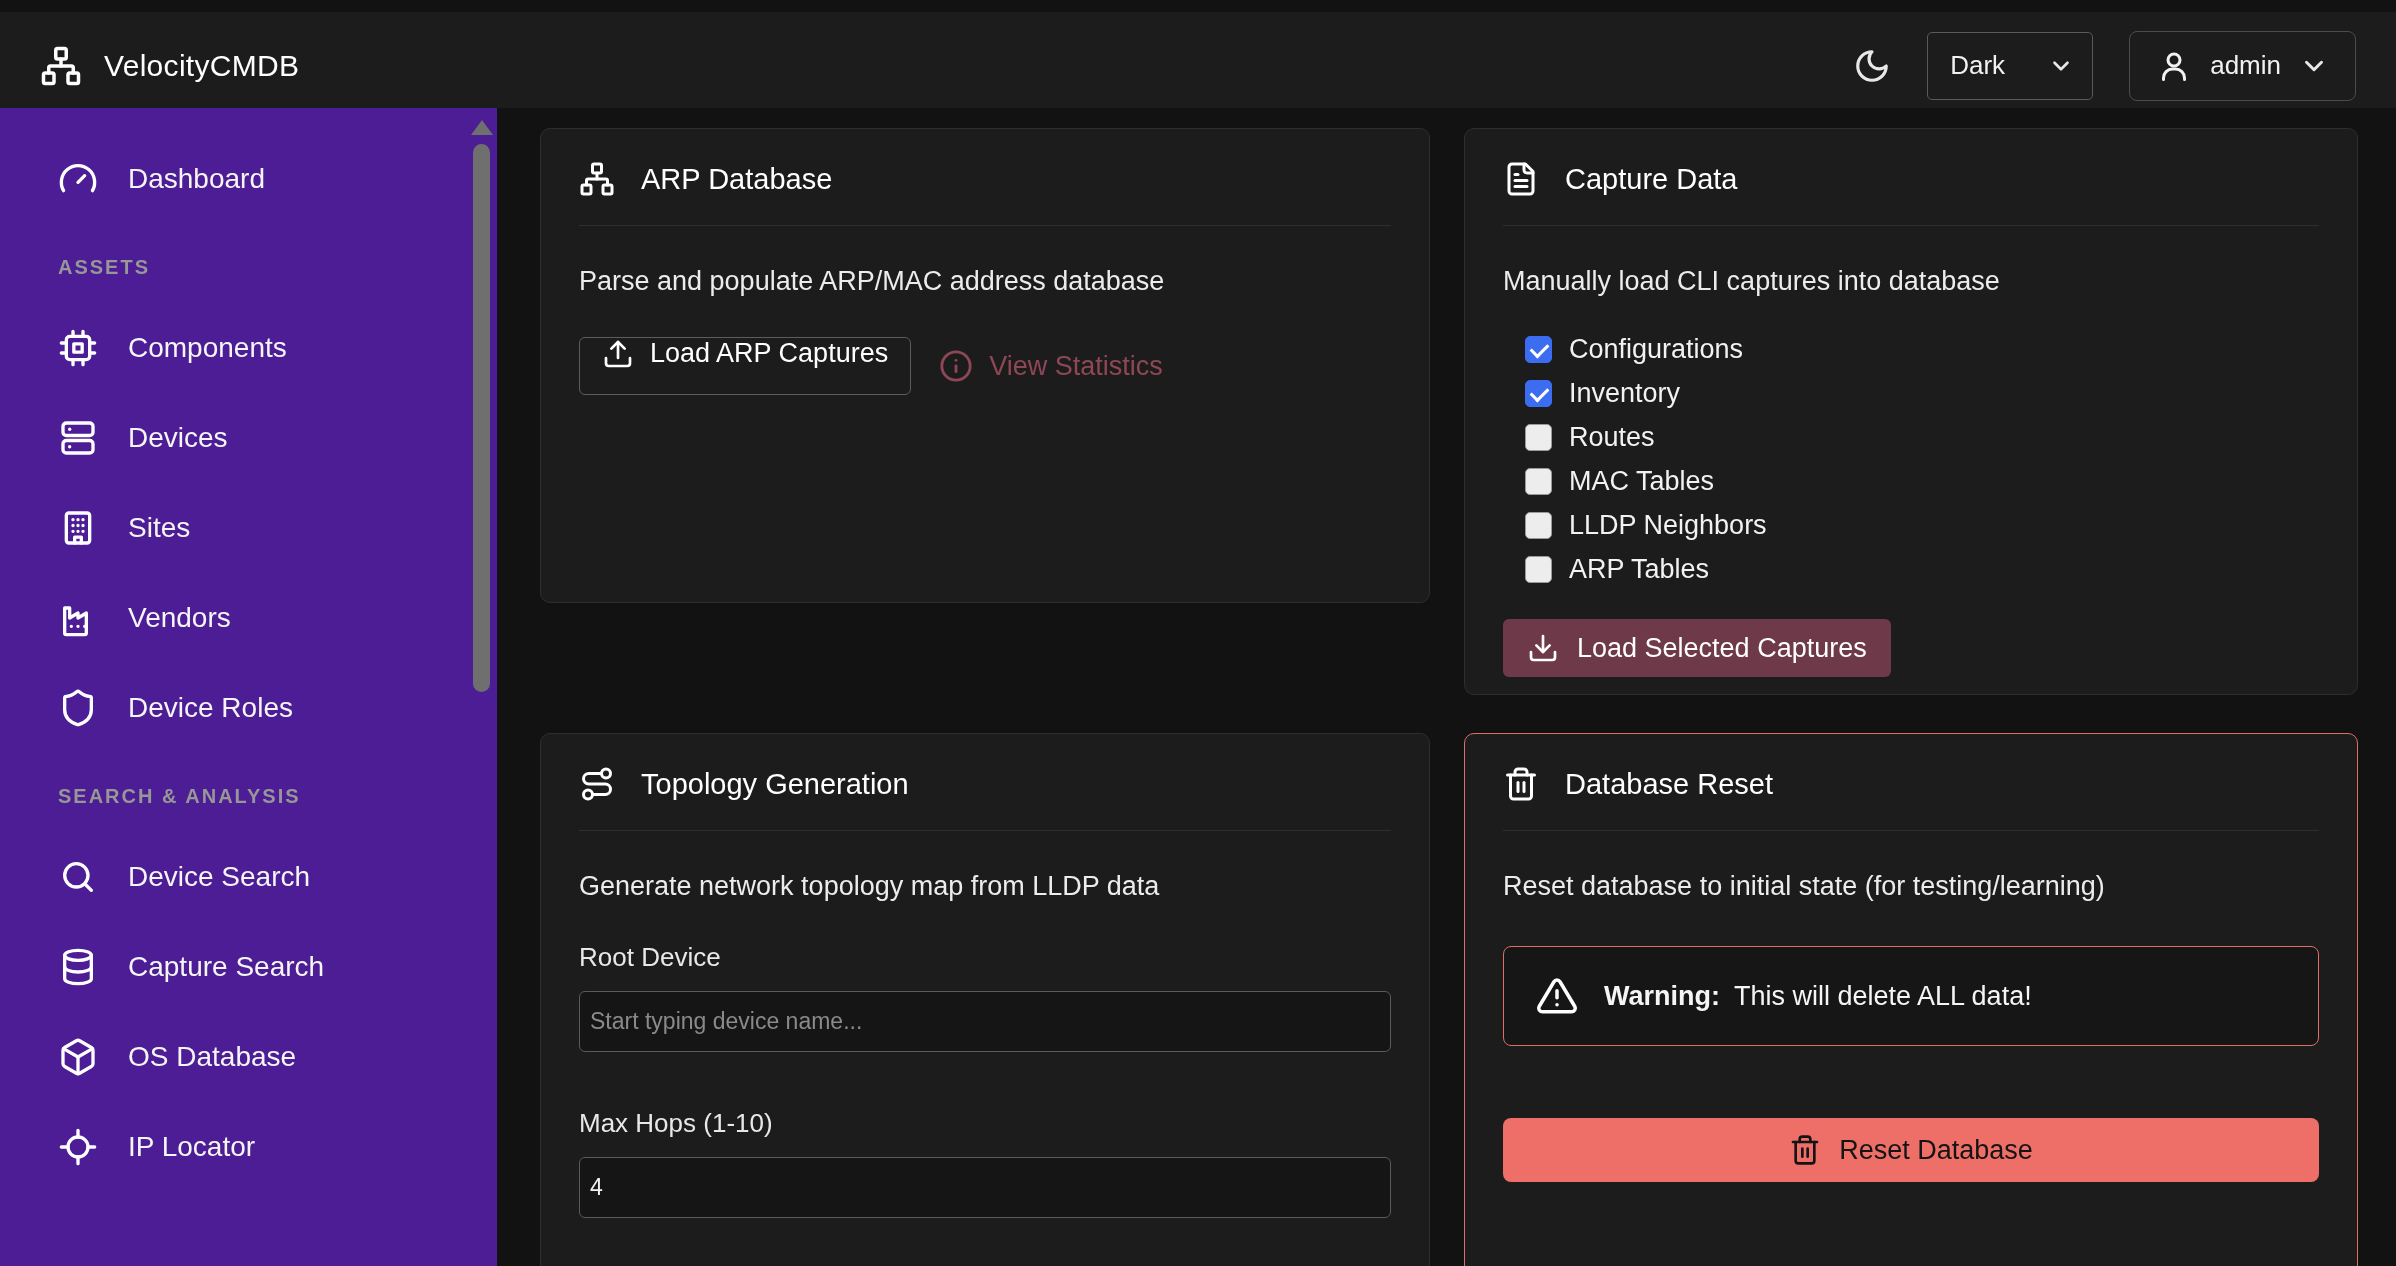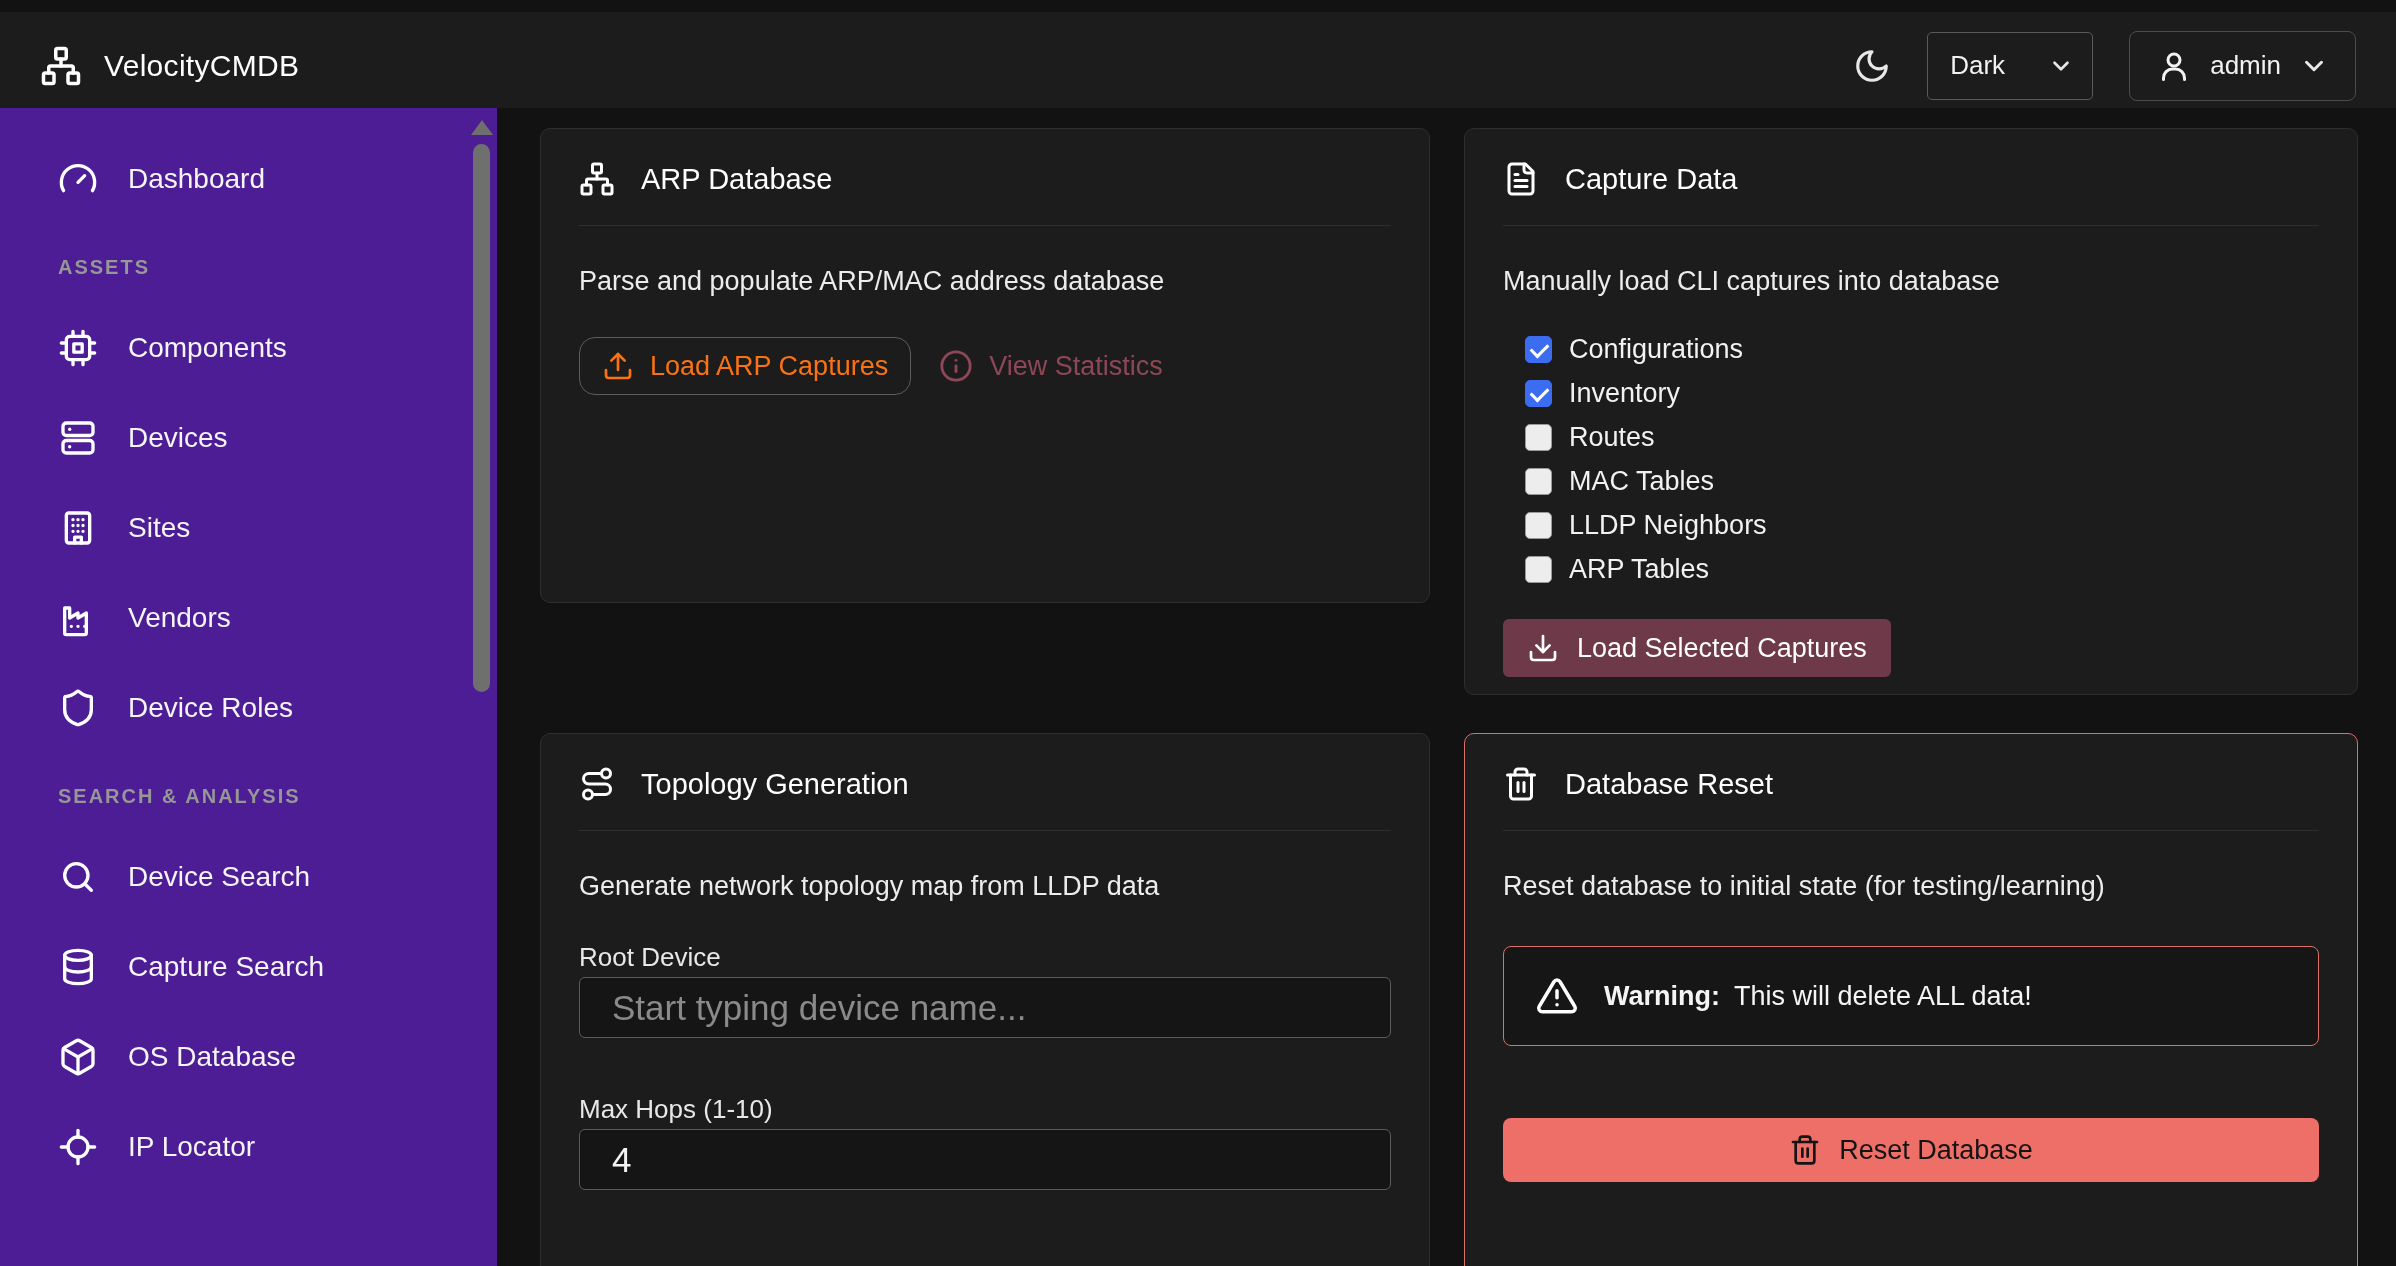--- a/index.html
+++ b/index.html
@@ -78,23 +78,23 @@
   .card-header {
     display: flex; align-items: center; gap: 26px;
     padding: 6px 0 28px 0; border-bottom: 1px solid #2e2e2e; color: #ffffff;
   }
   .card-title { font-size: 29px; font-weight: 500; }
   .card-desc { margin-top: 40px; font-size: 27px; color: #ececec; }
 
   
   .btn-row { margin-top: 40px; display: flex; align-items: center; gap: 28px; }
   .btn-outline-muted {
-    display: flex; align-items: center; gap: 16px; height: 58px; padding: 0 22px;
-    border: 1px solid #5c5c5c; border-radius: 16px; background: transparent;
-    color: #f97316; font-size: 27px; cursor: pointer; font-family: inherit;
+    display: flex; gap: 16px; height: 58px; padding: 0 22px;
+    border: 1px solid #5c5c5c; border-radius: 6px; background: transparent;
+    color: #ffffff; font-size: 27px; cursor: pointer; font-family: inherit;
   }
   .btn-link-muted {
     display: flex; align-items: center; gap: 16px; height: 58px;
     background: transparent; border: none; color: #8e4756; font-size: 27px;
     cursor: pointer; font-family: inherit;
   }
 
   
   .checks { margin-top: 30px; }
   .check-row { display: flex; align-items: center; gap: 17px; height: 44px; cursor: pointer; margin-left: 22px; }
@@ -112,23 +112,23 @@
     margin-top: 28px; display: flex; align-items: center; gap: 18px; height: 58px;
     padding: 0 24px; background: #6e3948; border: none; border-radius: 6px;
     color: #ffffff; font-size: 27px; cursor: pointer; font-family: inherit;
   }
 
   
   .field-label { font-size: 26px; color: #e8e8e8; }
   .fl-1 { margin-top: 40px; }
   .fl-2 { margin-top: 56px; }
   .text-input {
-    margin-top: 4px; width: 100%; height: 61px; background: #151515;
-    border: 1px solid #5a5a5a; border-radius: 6px; padding: 0 32px;
-    font-size: 35px; color: #f2f2f2; font-family: inherit; outline: none;
+    margin-top: 18px; width: 100%; height: 61px; background: #151515;
+    border: 1px solid #5a5a5a; border-radius: 6px; padding: 0 10px;
+    font-size: 23px; color: #f2f2f2; font-family: inherit; outline: none;
   }
   .text-input::placeholder { color: #8a8a8a; }
 
   
   .warning-box {
     margin-top: 44px; border: 1px solid #dd6f68; border-radius: 8px;
     padding: 28px 32px; display: flex; align-items: center; gap: 26px;
     background: #161616;
   }
   .warning-box .w-icon { color: #ffffff; flex: 0 0 auto; }

